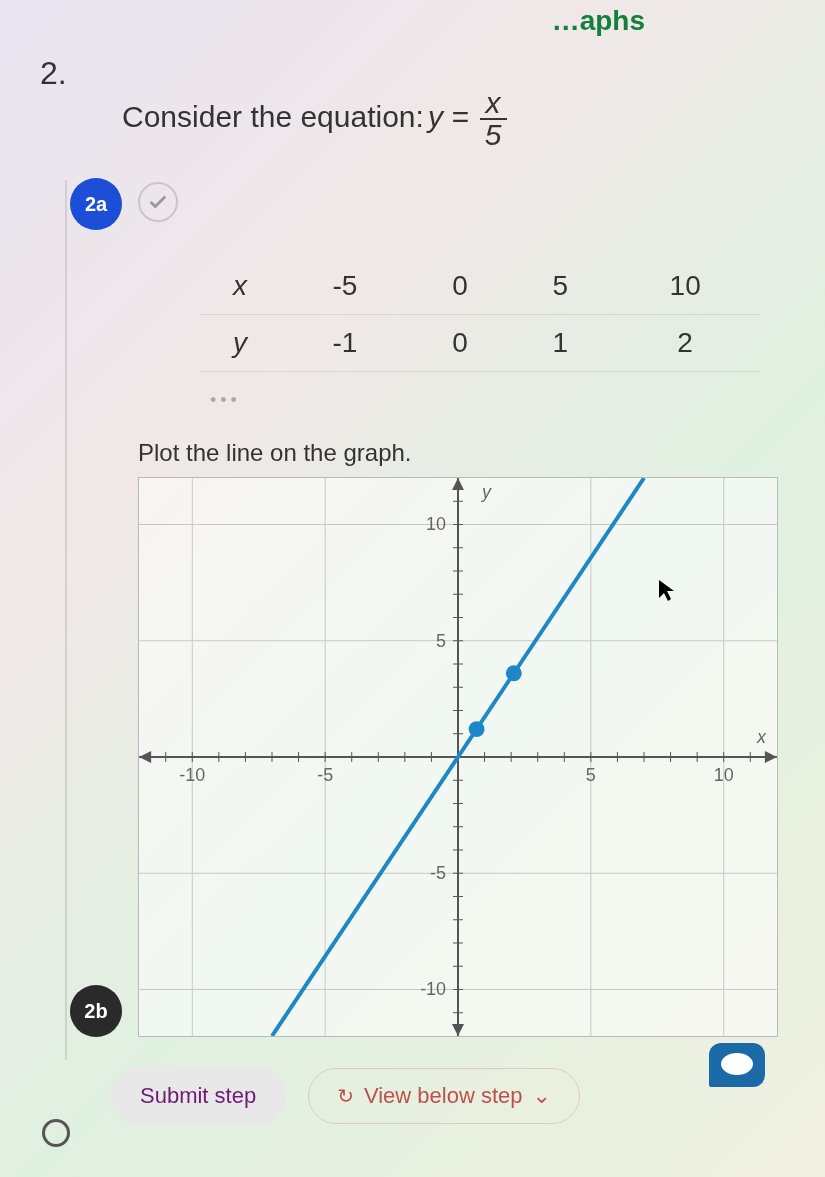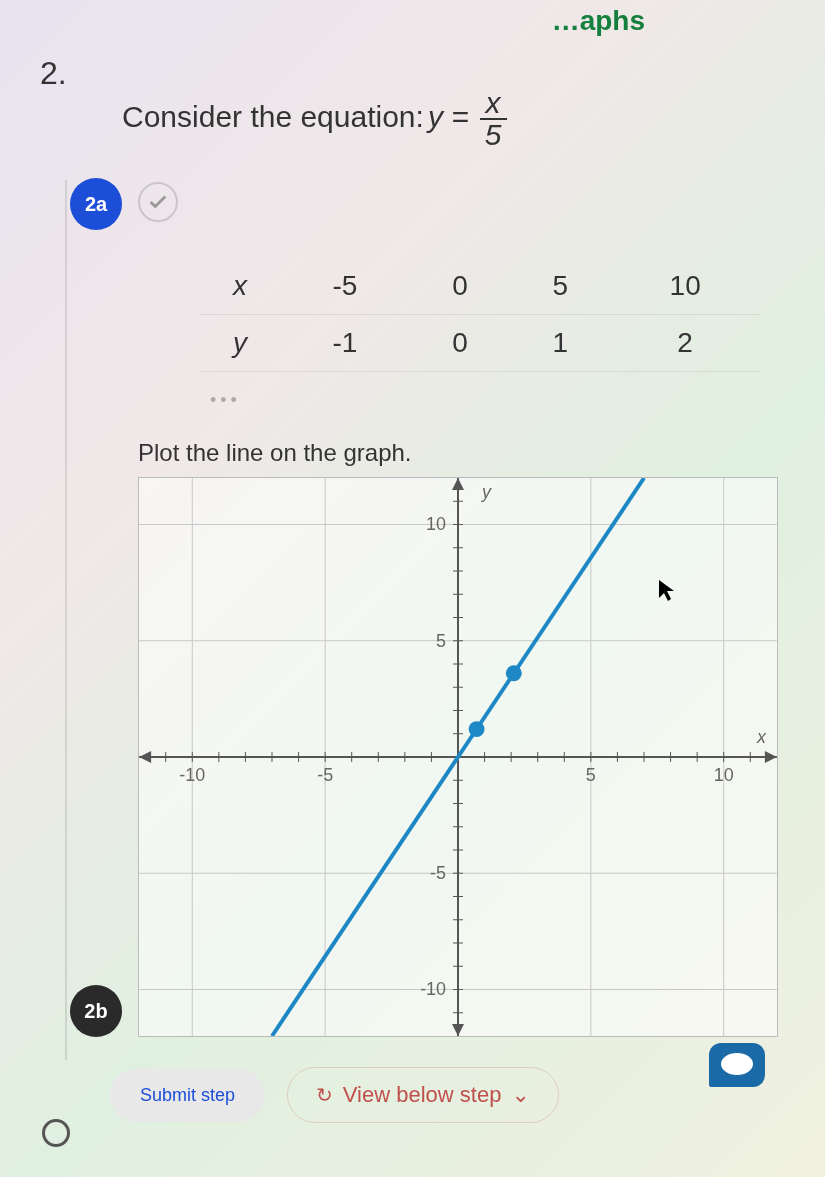--- a/index.html
+++ b/index.html
@@ -96,22 +96,22 @@
   }
   .footer-row {
     display: flex; align-items: center; gap: 22px;
     margin: 30px 0 0 80px;
   }
   .submit-btn {
     background: #e8e8e8;
     border: none;
     border-radius: 28px;
     padding: 16px 30px;
-    font-size: 18px;
-    color: #1d4ed8;
+    font-size: 22px;
+    color: #701a75;
     font-weight: 500;
     cursor: pointer;
     text-align: right;
   }
   .view-next {
     background: transparent;
     border: 1px solid rgba(200,100,100,0.25);
     border-radius: 28px;
     padding: 14px 28px;
     font-size: 22px;

